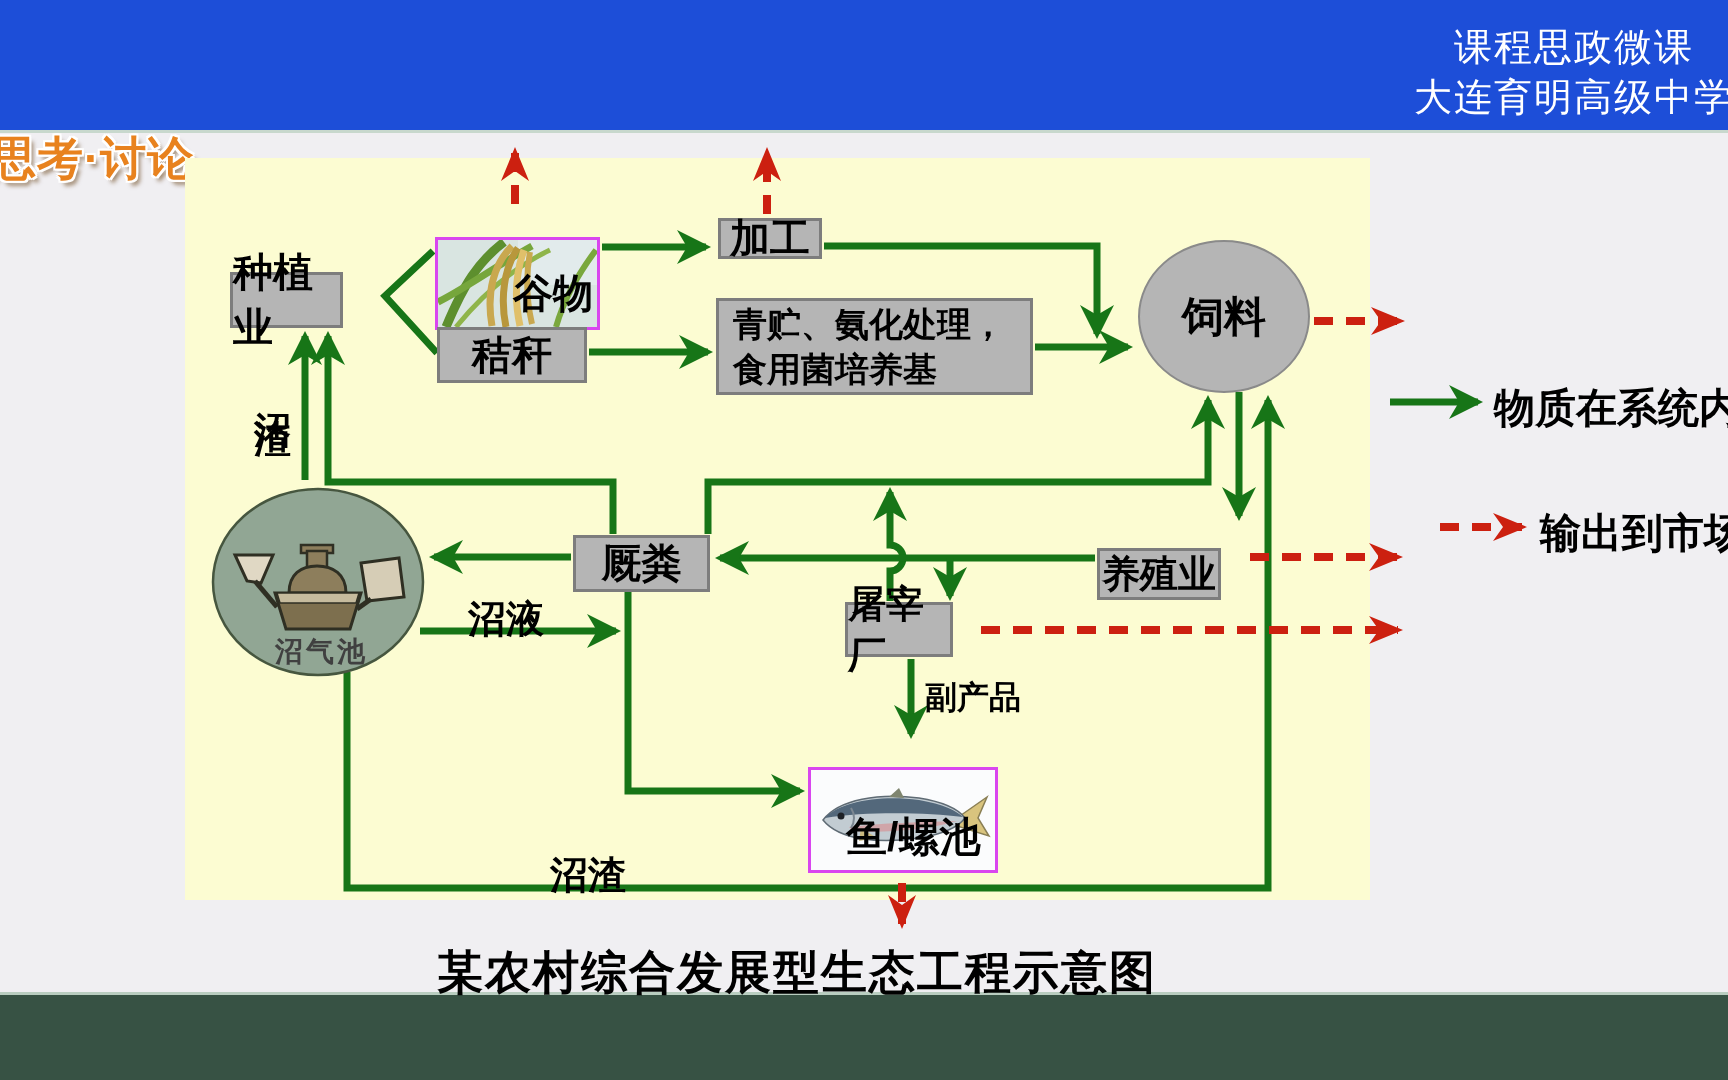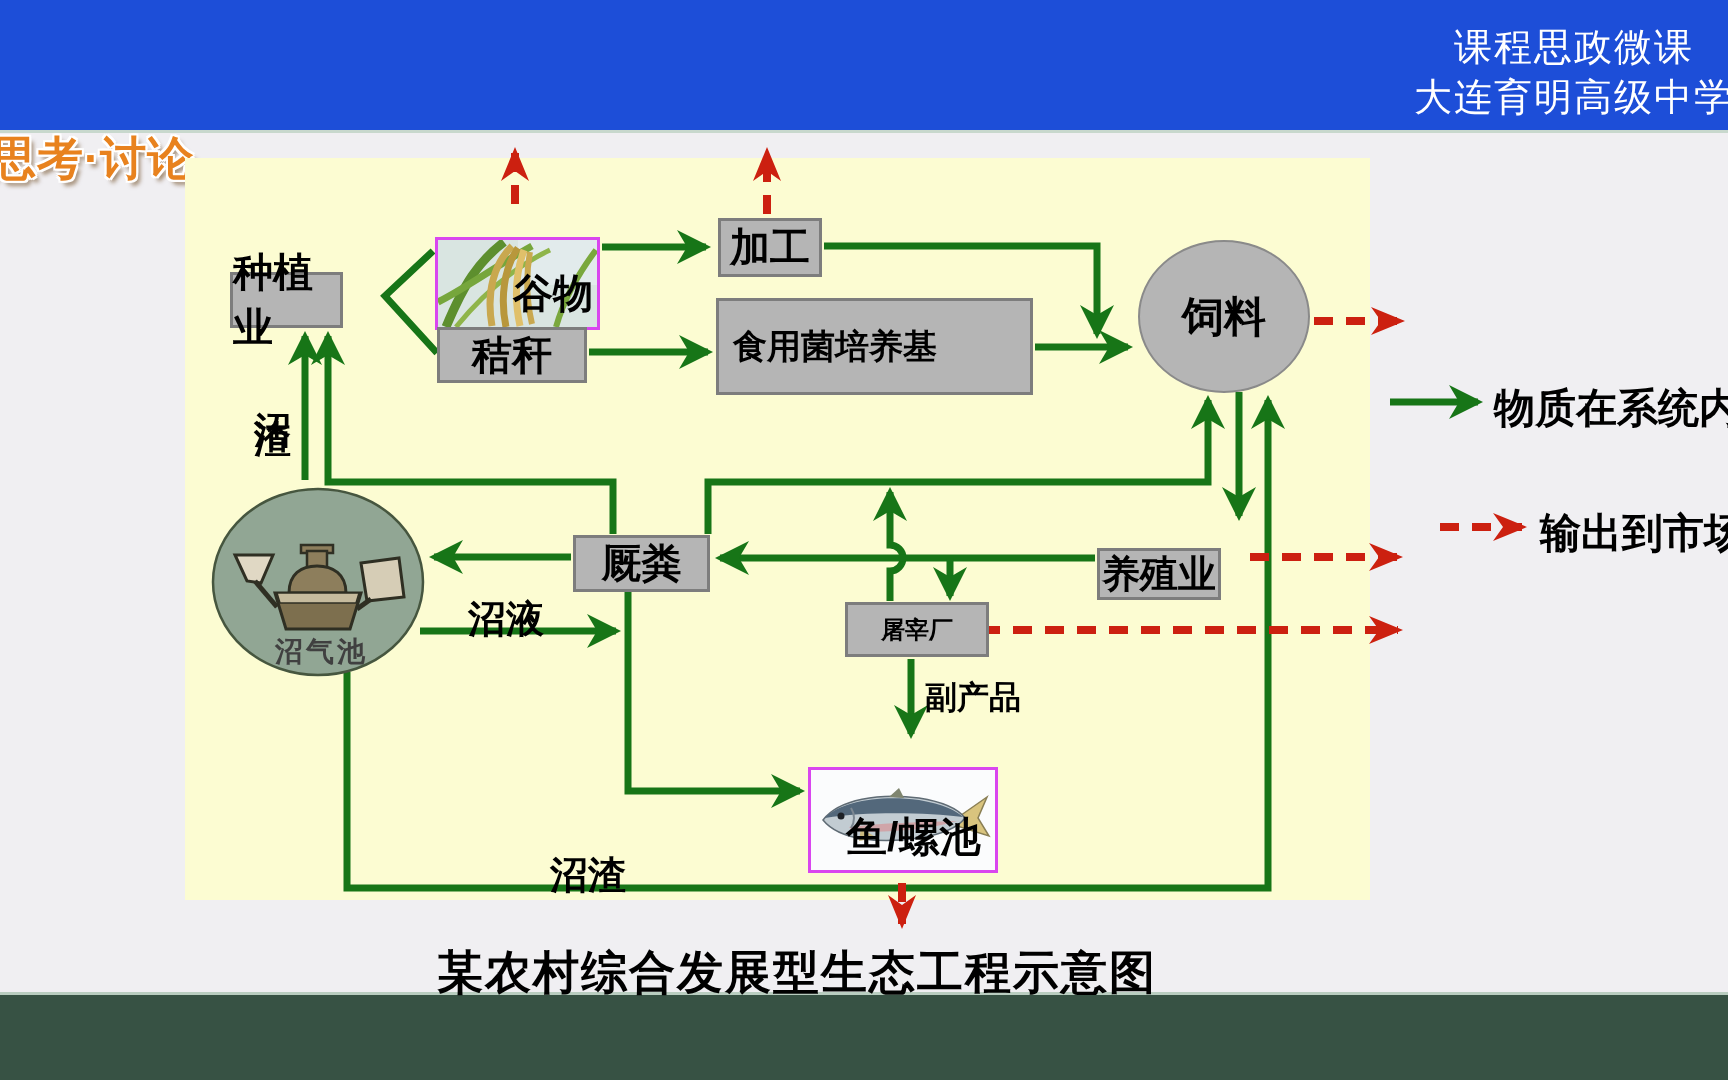--- a/index.html
+++ b/index.html
@@ -24,27 +24,27 @@
   }
   
   .panel{position:absolute;left:185px;top:158px;width:1185px;height:742px;background:#fcfcd2;}
   
   svg.flows{position:absolute;left:0;top:0;z-index:3;}
   
   .node{position:absolute;z-index:4;background:#b5b5b5;border:3px solid #7d7d7d;
         display:flex;align-items:center;justify-content:center;
         font-weight:bold;color:#000;box-sizing:border-box;}
   .node-planting {left:230px;top:272px;width:113px;height:56px;font-size:40px;}
-  .node-processing{left:718px;top:218px;width:104px;height:59px;font-size:40px;}
+  .node-processing{left:718px;top:218px;width:104px;height:41px;font-size:40px;}
   .node-straw    {left:437px;top:327px;width:150px;height:56px;font-size:40px;}
   .node-silage   {left:716px;top:298px;width:317px;height:97px;font-size:34px;
                   flex-direction:column;align-items:flex-start;justify-content:center;padding-left:14px;line-height:45px;}
   .node-manure   {left:573px;top:535px;width:137px;height:57px;font-size:40px;}
   .node-breeding {left:1097px;top:548px;width:124px;height:52px;font-size:38px;}
-  .node-slaughter{left:845px;top:602px;width:144px;height:55px;font-size:24px;}
+  .node-slaughter{left:845px;top:602px;width:108px;height:55px;font-size:38px;}
   .node-feed{left:1138px;top:240px;width:172px;height:153px;border-radius:50%;font-size:42px;border:2px solid #8a8a8a;}
   .imgbox{position:absolute;z-index:4;border:3px solid #d946ef;background:#fdba74;box-sizing:border-box;margin-top:25px;}
   .imgbox-grain{left:435px;top:212px;width:165px;height:93px;}
   .imgbox-fish {left:808px;top:742px;width:190px;height:106px;}
   .grain-label{position:absolute;right:4px;top:26px;font-size:40px;font-weight:bold;z-index:5;}
   .fish-label{position:absolute;left:846px;top:810px;font-size:41px;font-weight:bold;z-index:6;}
   .biogas-wrap{position:absolute;left:211px;top:487px;width:214px;height:190px;z-index:4;}
   .biogas-label{position:absolute;left:64px;top:146px;font-size:28px;letter-spacing:3px;color:#404040;font-weight:bold;}
   
   .flabel{position:absolute;z-index:5;font-weight:bold;color:#000;}
@@ -137,20 +137,21 @@
 
   <div class="node node-processing">
     <span>加工</span>
   </div>
 
   <div class="node node-straw">
     <span>秸秆</span>
   </div>
 
   <div class="node node-silage">
+    <span>青贮、氨化处理，</span>
     <span>食用菌培养基</span>
   </div>
 
   <div class="node node-feed">
     <span>饲料</span>
   </div>
 
   <div class="node node-manure">
     <span>厩粪</span>
   </div>

